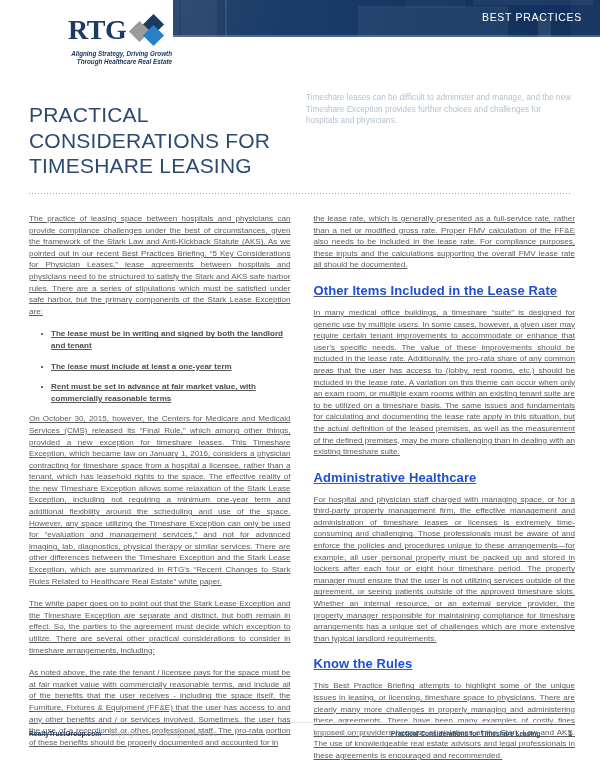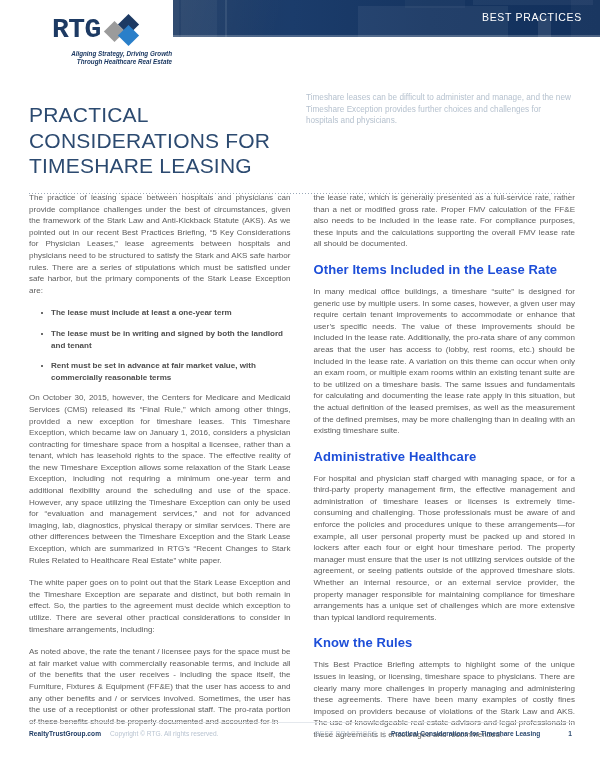--- a/index.html
+++ b/index.html
@@ -73,26 +73,27 @@
     position: absolute;
     left: 52px;
     top: 16px;
     width: 120px;
   }
   .logo-row {
     display: flex;
     align-items: flex-start;
   }
   .logo-rtg {
-    font-family: Liberation Mono, monospace;
+    font-family: Liberation Serif, serif;
     font-weight: bold;
     font-size: 28px;
     line-height: 28px;
     letter-spacing: -0.5px;
     color: #1d3a63;
+    margin-left: 16px;
   }
   .logo-diamonds {
     position: relative;
     width: 36px;
     height: 30px;
     margin-left: 3px;
     margin-top: 1px;
   }
   .dia {
     position: absolute;
@@ -147,24 +148,25 @@
     top: 193px;
     width: 543px;
     height: 1px;
     background-image: repeating-linear-gradient(to right, #9aa8b8 0px, #9aa8b8 1px, transparent 1px, transparent 3px);
   }
 
   
   .columns {
     position: absolute;
     left: 29px;
-    top: 192px;
+    top: 213px;
     width: 546px;
     display: flex;
     gap: 23px;
+    text-decoration: underline;
   }
   .col {
     width: 263px;
   }
   p.body {
     margin: 0 0 11px 0;
     font-size: 8.05px;
     line-height: 11.6px;
     text-align: justify;
     color: #5d5d5d;
@@ -290,22 +292,22 @@
   </div>
 
   <div class="divider"></div>
 
   <div class="columns">
 
     <div class="col">
       <p class="body">The practice of leasing space between hospitals and physicians can provide compliance challenges under the best of circumstances, given the framework of the Stark Law and Anti-Kickback Statute (AKS). As we pointed out in our recent Best Practices Briefing, “5 Key Considerations for Physician Leases,” lease agreements between hospitals and physicians need to be structured to satisfy the Stark and AKS safe harbor rules. There are a series of stipulations which must be satisfied under safe harbor, but the primary components of the Stark Lease Exception are:</p>
 
       <ul class="bullets">
+        <li>The lease must be in writing and signed by both the landlord and tenant</li>
         <li>The lease must include at least a one-year term</li>
-        <li>The lease must be in writing and signed by both the landlord and tenant</li>
         <li>Rent must be set in advance at fair market value, with commercially reasonable terms</li>
       </ul>
 
       <p class="body">On October 30, 2015, however, the Centers for Medicare and Medicaid Services (CMS) released its “Final Rule,” which among other things, provided a new exception for timeshare leases. This Timeshare Exception, which became law on January 1, 2016, considers a physician contracting for timeshare space from a hospital a licensee, rather than a tenant, which has leasehold rights to the space. The effective reality of the new Timeshare Exception allows some relaxation of the Stark Lease Exception, including not requiring a minimum one-year term and additional flexibility around the scheduling and use of the space. However, any space utilizing the Timeshare Exception can only be used for “evaluation and management services,” and not for advanced imaging, lab, diagnostics, physical therapy or similar services. There are other differences between the Timeshare Exception and the Stark Lease Exception, which are summarized in RTG’s “Recent Changes to Stark Rules Related to Healthcare Real Estate” white paper.</p>
       <p class="body">The white paper goes on to point out that the Stark Lease Exception and the Timeshare Exception are separate and distinct, but both remain in effect. So, the parties to the agreement must decide which exception to utilize. There are several other practical considerations to consider in timeshare arrangements, including:</p>
 
       <p class="body">As noted above, the rate the tenant / licensee pays for the space must be at fair market value with commercially reasonable terms, and include all of the benefits that the user receives - including the space itself, the Furniture, Fixtures &amp; Equipment (FF&amp;E) that the user has access to and any other benefits and / or services involved. Sometimes, the user has the use of a receptionist or other professional staff. The pro-rata portion of these benefits should be properly documented and accounted for in</p>
     </div>
 
     <div class="col">

